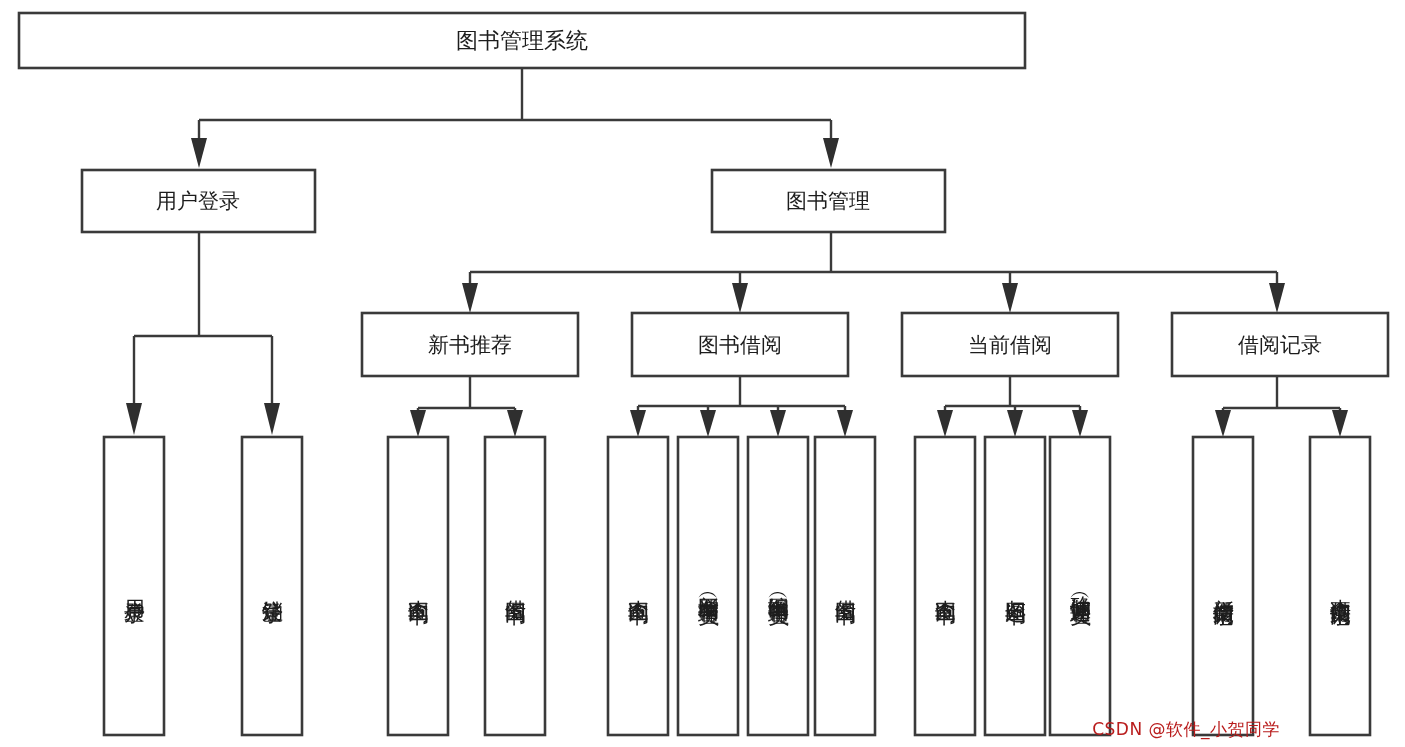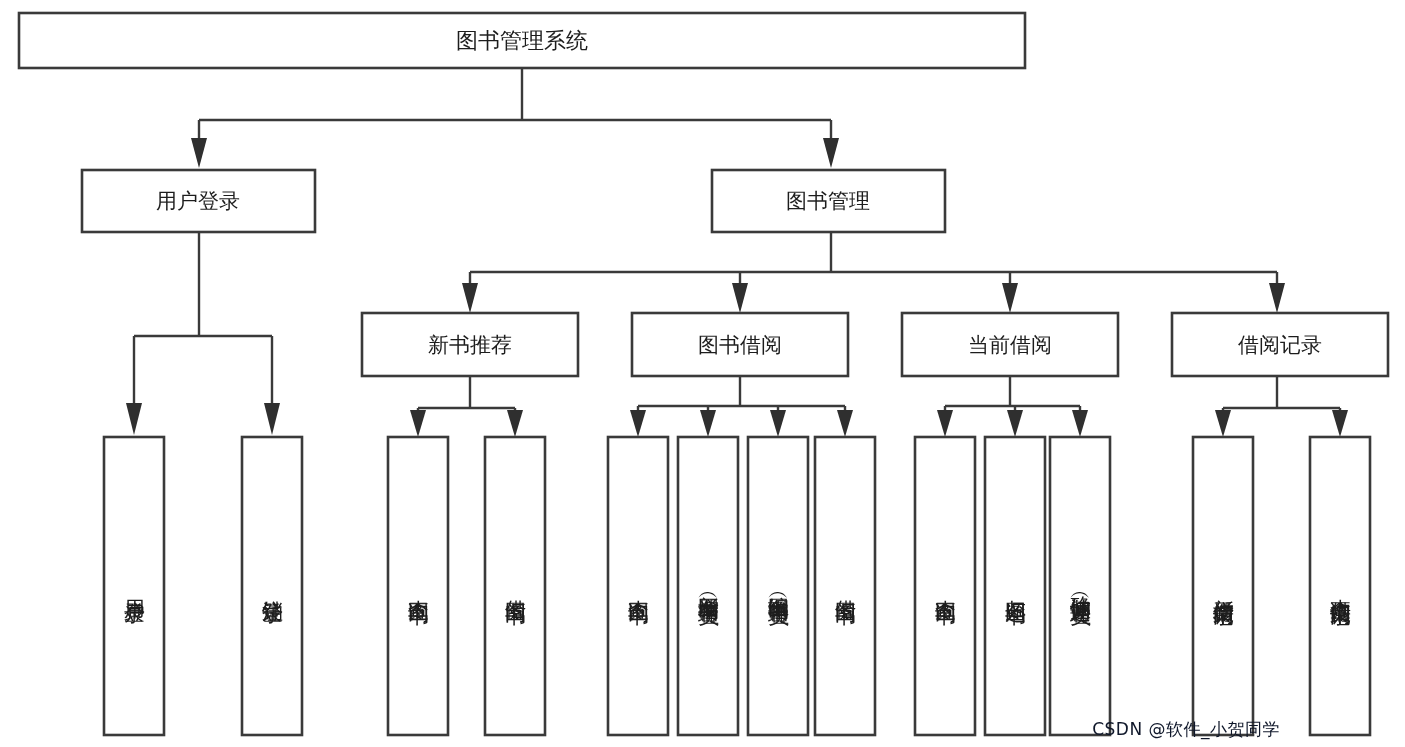--- a/index.html
+++ b/index.html
@@ -68,21 +68,21 @@
     text-align: center;
     white-space: nowrap;
     pointer-events: none;
   }
   .watermark {
     position: absolute;
     right: 14px;
     bottom: 6px;
     font-family: "DejaVu Sans", "Liberation Sans", sans-serif;
     font-size: 17px;
-    color: #0f172a;
+    color: #b91c1c;
     letter-spacing: 0.5px;
     user-select: none;
   }
 </style>
 </head>
 <body>
 
 <div id="diagram-root">
 
   <svg class="flow" viewBox="0 0 1405 747" xmlns="http://www.w3.org/2000/svg">

